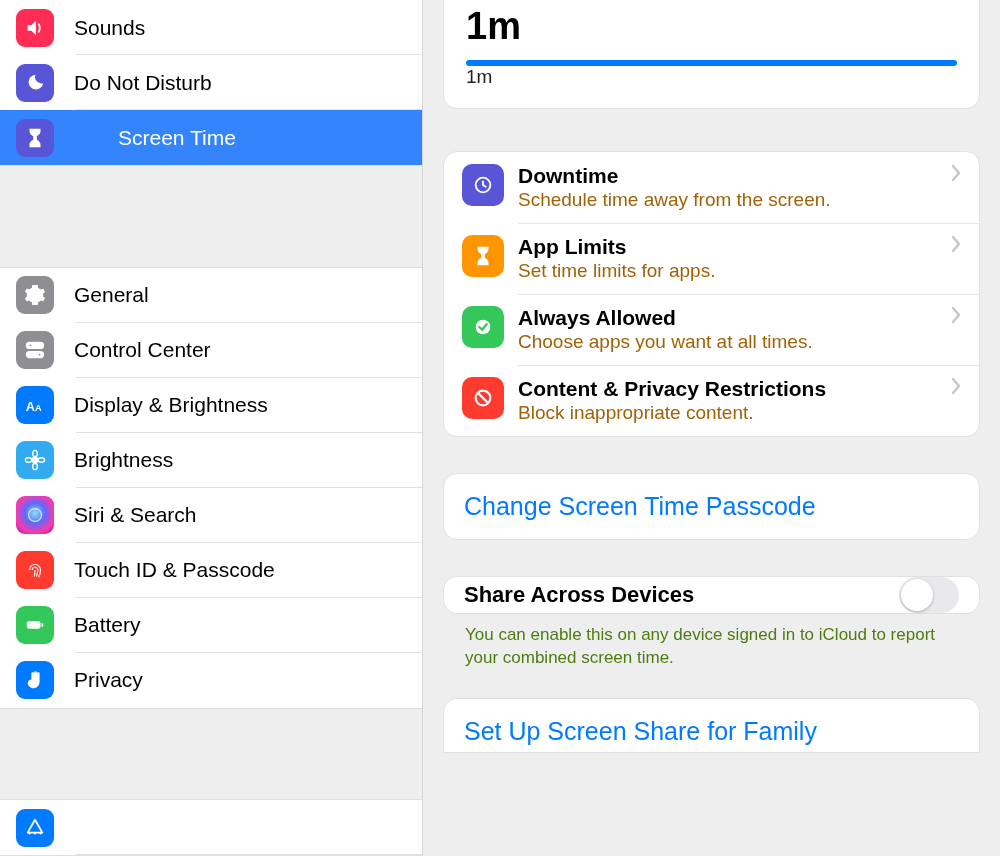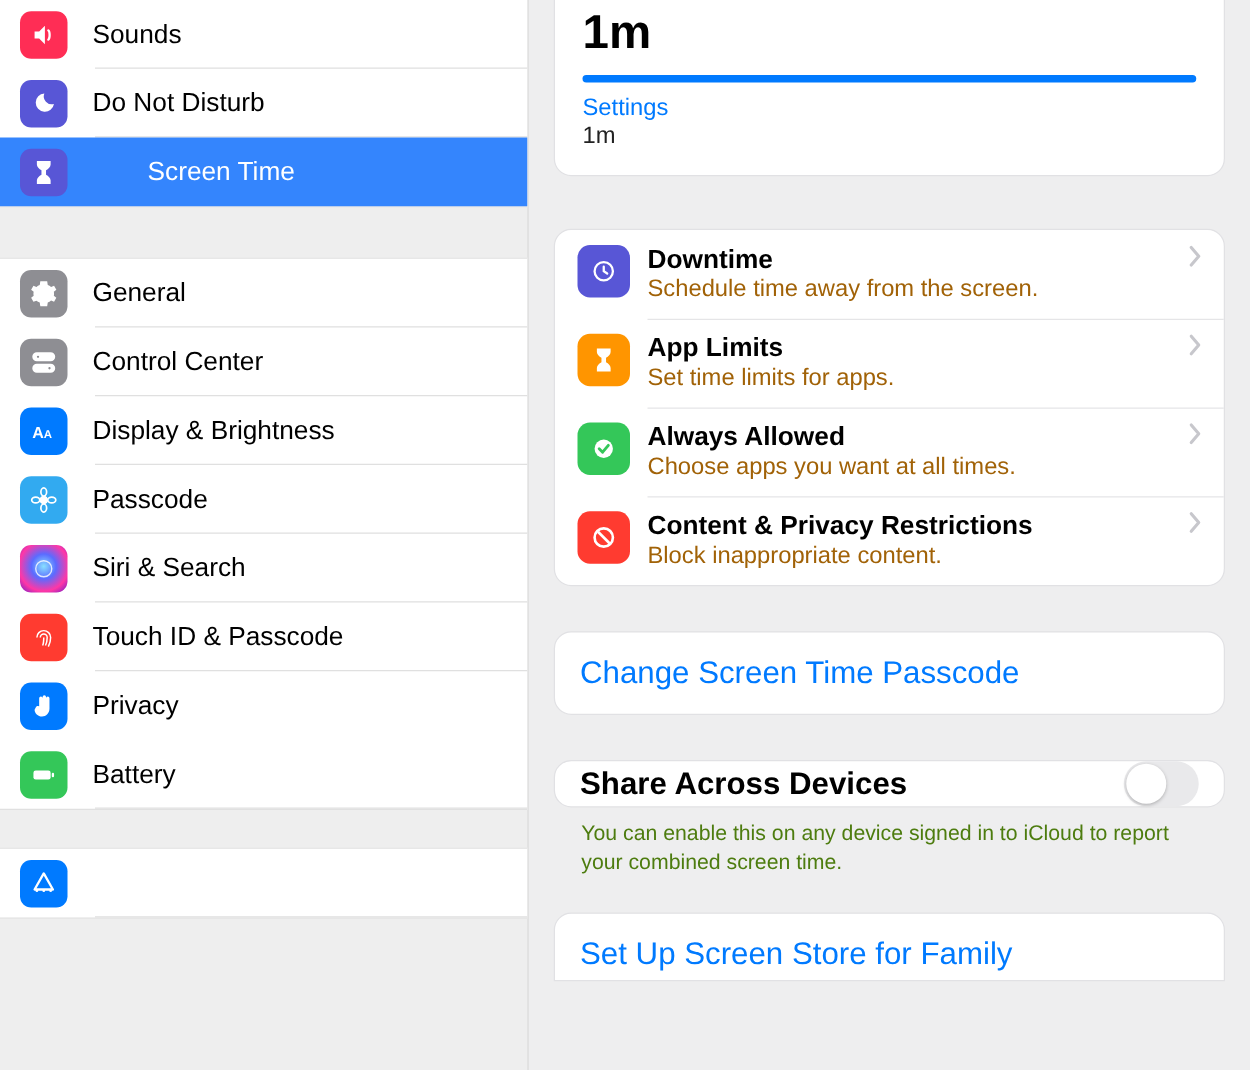--- a/index.html
+++ b/index.html
@@ -14,20 +14,21 @@
   }
   
   .sidebar {
     width: 423px;
     flex: 0 0 423px;
     background: #eeeeee;
     border-right: 1px solid #d6d6d6;
     display: flex;
     flex-direction: column;
     overflow: hidden;
+    justify-content: space-between;
   }
   .sidebar .group {
     background: #ffffff;
     border-top: 1px solid #e0e0e0;
     border-bottom: 1px solid #e0e0e0;
   }
   .sidebar .group + .gap { height: 40px; }
   .row {
     display: flex;
     align-items: center;
@@ -152,21 +153,21 @@
     font-weight: 500;
     color: #007aff;
     cursor: pointer;
   }
 
   .toggle-row {
     display:flex;
     align-items:center;
     justify-content:space-between;
     padding: 0 20px;
-    font-size: 25px;
+    font-size: 22px;
     font-weight:600;
     color:#000;
   }
   .switch {
     width: 60px; height: 36px;
     background:#e9e9eb;
     border-radius: 18px;
     position: relative;
     cursor:pointer;
   }
@@ -257,21 +258,21 @@
     <div class="row">
       <div class="icon-box bg-cyan">
         <svg viewBox="0 0 24 24" fill="none" stroke="#fff" stroke-width="1.5">
             <circle cx="12" cy="12" r="3" fill="#fff"></circle>
             <ellipse cx="12" cy="5" rx="2.5" ry="3.5"></ellipse>
             <ellipse cx="12" cy="19" rx="2.5" ry="3.5"></ellipse>
             <ellipse cx="5" cy="12" rx="3.5" ry="2.5"></ellipse>
             <ellipse cx="19" cy="12" rx="3.5" ry="2.5"></ellipse>
           </svg>
       </div>
-      <span class="label">Passcode</span>
+      <span class="label">Brightness</span>
       <div class="sep"></div>
     </div>
     <div class="row">
       <div class="icon-box siri-bg">
         <svg viewBox="0 0 24 24" fill="none">
             <circle cx="12" cy="12" r="7" stroke="#fff" stroke-width="1.2" opacity="0.8"></circle>
           </svg>
       </div>
       <span class="label">Siri &amp; Search</span>
       <div class="sep"></div>
@@ -281,36 +282,36 @@
         <svg viewBox="0 0 24 24" fill="none" stroke="#fff" stroke-width="1.3">
             <path d="M6 12a6 6 0 0 1 12 0c0 3-1 6-2 8"></path>
             <path d="M9 12a3 3 0 0 1 6 0c0 2-.5 5-1.5 7"></path>
             <path d="M12 12c0 2 0 5-1 7"></path>
           </svg>
       </div>
       <span class="label">Touch ID &amp; Passcode</span>
       <div class="sep"></div>
     </div>
     <div class="row">
-      <div class="icon-box bg-blue">
-        <svg viewBox="0 0 24 24" fill="#fff">
-            <path d="M8 12V5a1.5 1.5 0 0 1 3 0v6V4a1.5 1.5 0 0 1 3 0v7V5a1.5 1.5 0 0 1 3 0v9c0 4-3 7-6.5 7S4 18 4 15l1-2c1-2 3-1 3-1z"></path>
-          </svg>
-      </div>
-      <span class="label">Privacy</span>
-    </div>
-    <div class="row">
       <div class="icon-box bg-green">
         <svg viewBox="0 0 24 24" fill="#fff">
             <rect x="3" y="8" width="15" height="8" rx="2"></rect>
             <rect x="19" y="10" width="2" height="4" rx="1"></rect>
           </svg>
       </div>
       <span class="label">Battery</span>
       <div class="sep"></div>
+    </div>
+    <div class="row">
+      <div class="icon-box bg-blue">
+        <svg viewBox="0 0 24 24" fill="#fff">
+            <path d="M8 12V5a1.5 1.5 0 0 1 3 0v6V4a1.5 1.5 0 0 1 3 0v7V5a1.5 1.5 0 0 1 3 0v9c0 4-3 7-6.5 7S4 18 4 15l1-2c1-2 3-1 3-1z"></path>
+          </svg>
+      </div>
+      <span class="label">Privacy</span>
     </div>
   </div>
 
   <div style="height:30px;"></div>
 
   <div class="group">
     <div class="row">
       <div class="icon-box bg-blue">
         <svg viewBox="0 0 24 24" fill="#fff">
             <path d="M12 3l8 14H4L12 3z" fill="none" stroke="#fff" stroke-width="2" stroke-linejoin="round"></path>
@@ -323,21 +324,20 @@
     </div>
   </div>
 
 </div>
 
 <div class="detail">
 
   <div class="card summary-card">
     <div class="summary-total">1m</div>
     <div class="summary-bar"></div>
-    <div class="summary-label">Settings</div>
     <div class="summary-sub">1m</div>
   </div>
 
   <div class="detail-gap"></div>
 
   <div class="card">
     <div class="drow">
       <div class="icon-box bg-indigo">
         <svg viewBox="0 0 24 24" fill="none" stroke="#fff" stroke-width="2">
             <circle cx="12" cy="12" r="8"></circle>
@@ -423,16 +423,16 @@
       <div class="switch">
           <div class="knob"></div>
         </div>
     </div>
   </div>
   <div class="footer-note">You can enable this on any device signed in to iCloud to report your combined screen time.</div>
 
   <div style="height:28px;"></div>
 
   <div class="card" style="border-bottom-left-radius:0;border-bottom-right-radius:0;">
-    <div class="link-row" style="padding-bottom:6px;">Set Up Screen Store for Family</div>
+    <div class="link-row" style="padding-bottom:6px;">Set Up Screen Share for Family</div>
   </div>
 
 </div>
 
 </body></html>

